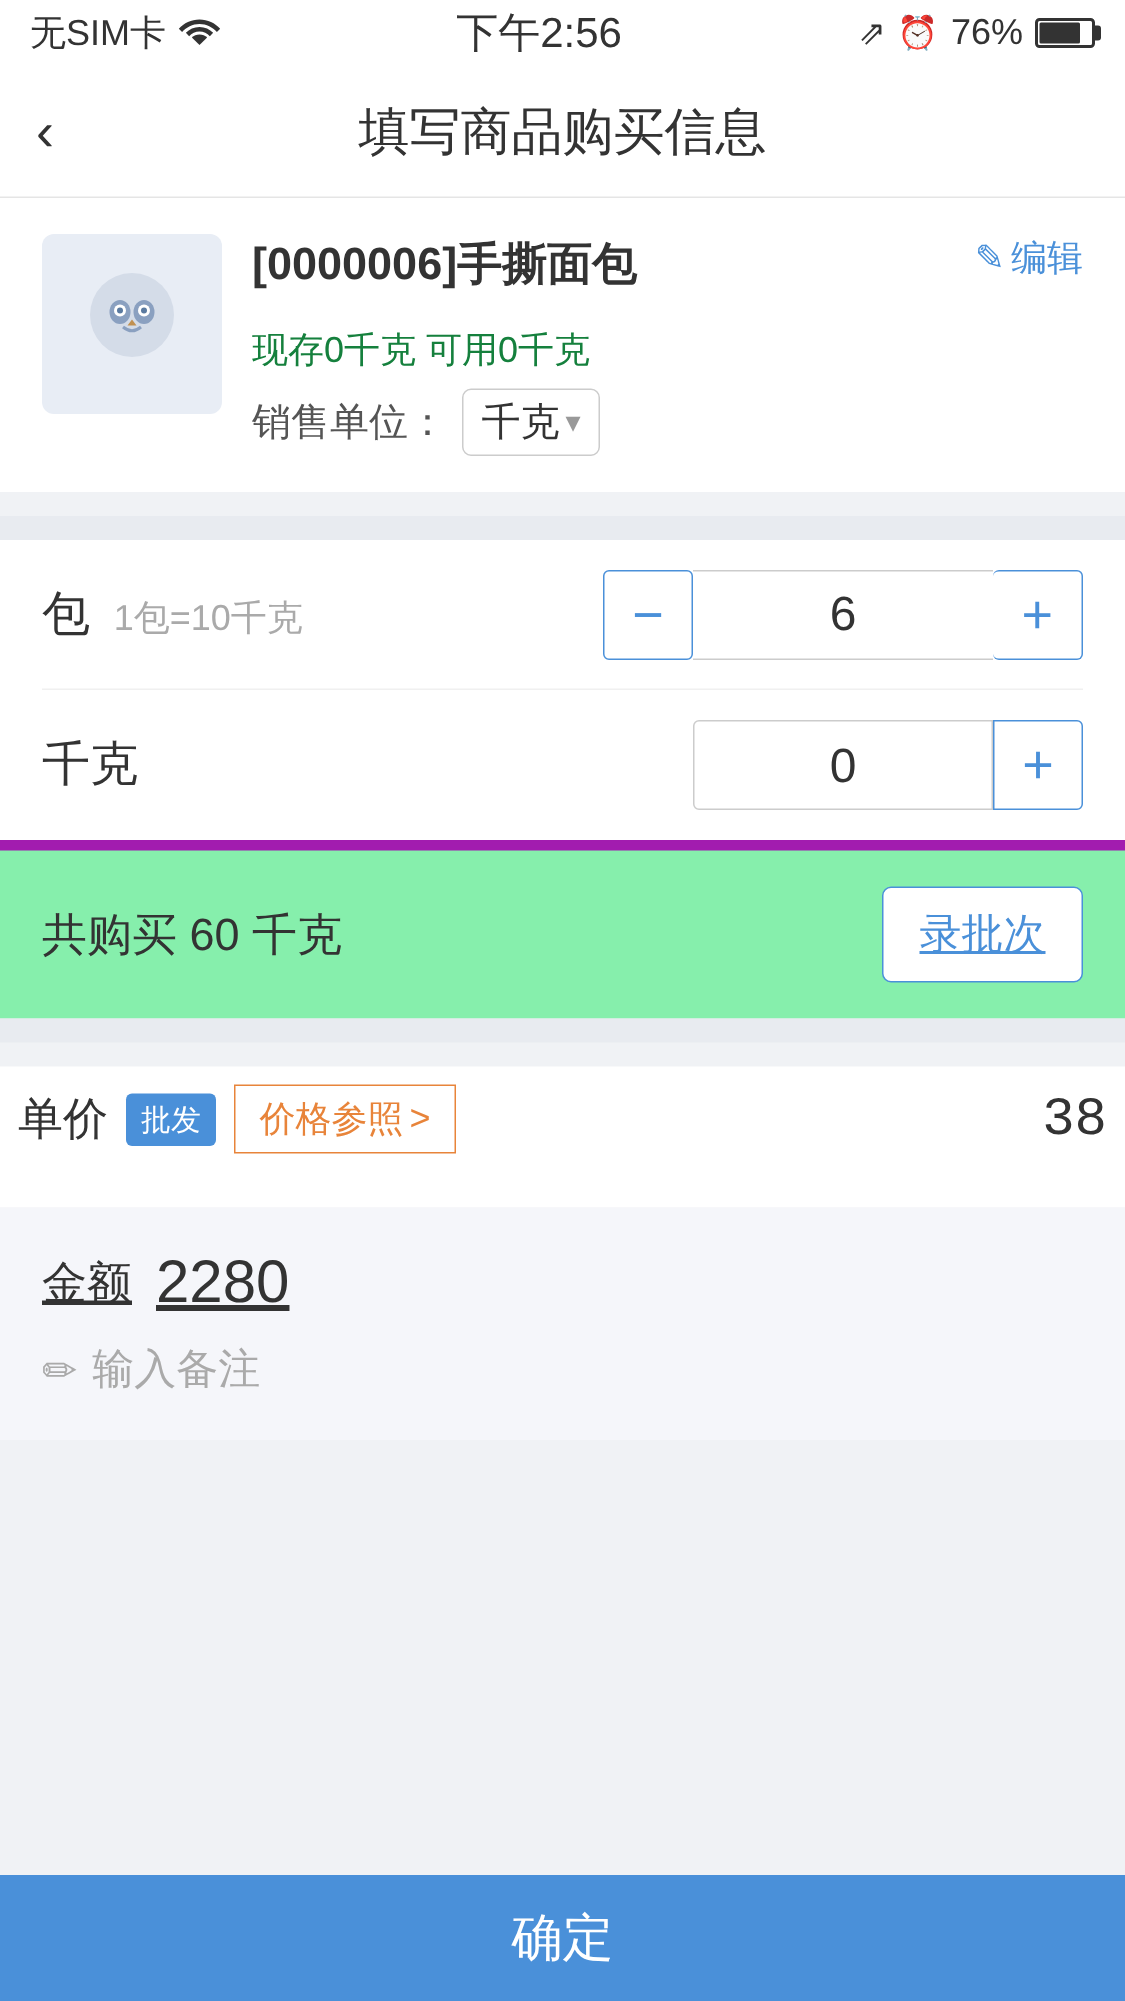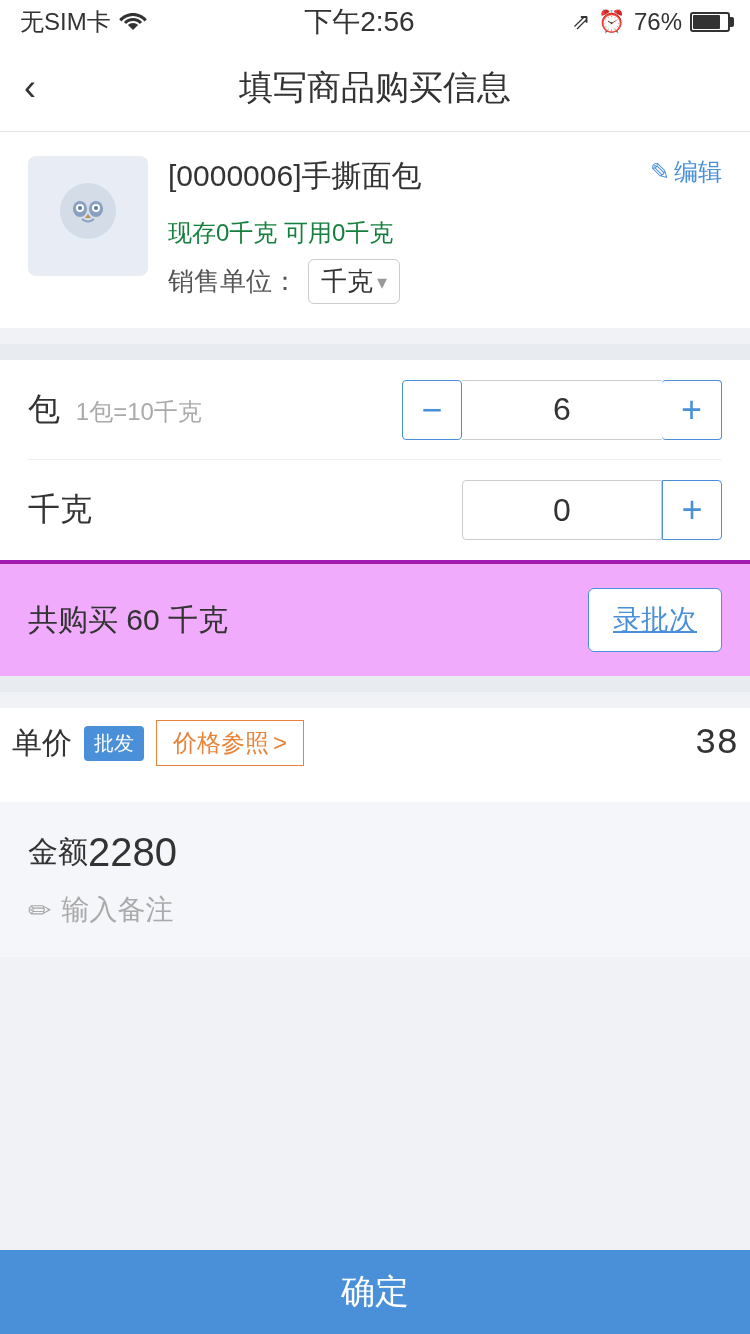--- a/index.html
+++ b/index.html
@@ -118,21 +118,21 @@
     .product-info {
       flex: 1;
     }
     .product-name-row {
       display: flex;
       justify-content: space-between;
       align-items: flex-start;
     }
     .product-name {
       font-size: 30px;
-      font-weight: 400;
+      font-weight: 700;
       color: #333;
       flex: 1;
     }
     .edit-btn {
       color: #4a90d9;
       font-size: 24px;
       display: flex;
       align-items: center;
       gap: 4px;
       white-space: nowrap;
@@ -221,26 +221,26 @@
       font-size: 32px;
       color: #333;
       background: #fff;
     }
     .stepper-plus {
       border-left: none;
     }
 
     
     .summary-row {
-      background: #f0abfc;
+      background: #86efac;
       display: flex;
       align-items: center;
       justify-content: space-between;
       padding: 24px 28px;
-      border-top: 4px solid #a21caf;
+      border-top: 7px solid #a21caf;
     }
     .summary-text {
       font-size: 30px;
       color: #333;
     }
     .batch-btn {
       border: 1.5px solid #4a90d9;
       color: #4a90d9;
       font-size: 28px;
       padding: 12px 24px;
@@ -297,21 +297,22 @@
     }
 
     
     .amount-section {
       background: #f5f6fa;
       padding: 28px;
     }
     .amount-row {
       display: flex;
       align-items: center;
-      gap: 0;
+      gap: 16px;
+      text-decoration: underline;
     }
     .amount-label {
       font-size: 30px;
       color: #333;
     }
     .amount-value {
       font-size: 40px;
       color: #333;
       font-weight: 500;
     }

